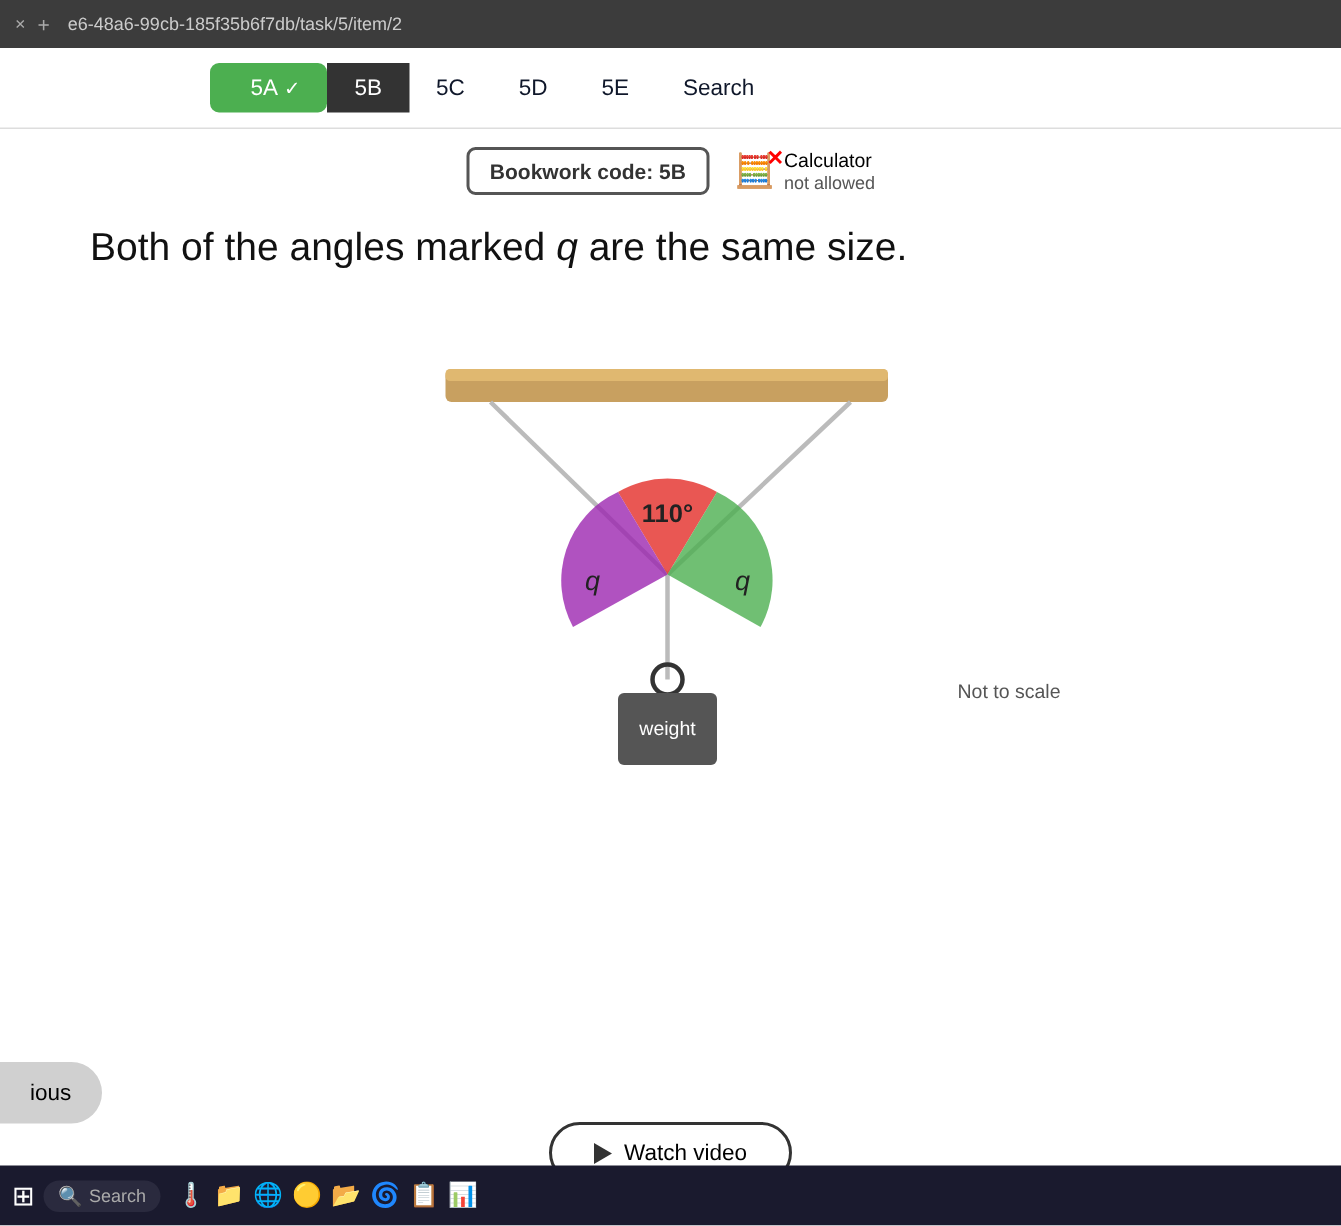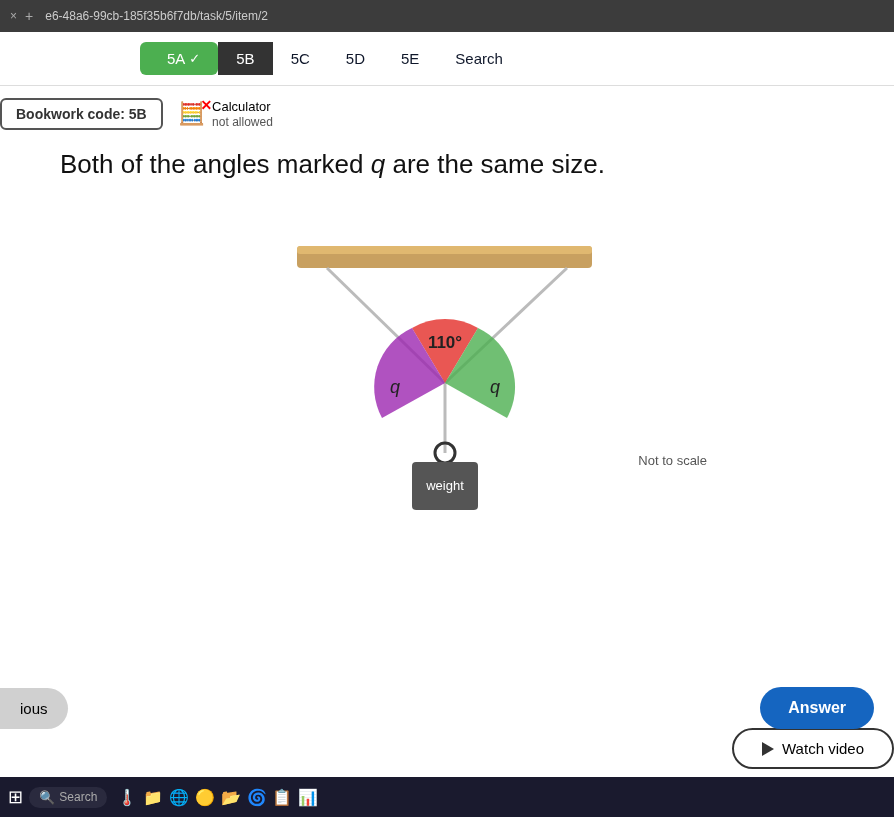--- a/index.html
+++ b/index.html
@@ -76,20 +76,21 @@
       border-radius: 0;
     }
     .checkmark {
       font-size: 13px;
     }
 
     
     .info-row {
       display: flex;
       align-items: center;
+      justify-content: center;
       gap: 16px;
       padding: 12px 0 8px 0;
     }
     .bookwork-badge {
       border: 2px solid #555;
       border-radius: 6px;
       padding: 6px 14px;
       font-size: 14px;
       font-weight: bold;
       color: #333;
@@ -138,25 +139,25 @@
       font-size: 13px;
       color: #555;
       position: absolute;
       right: 130px;
       bottom: 30px;
     }
 
     
     .bottom-bar {
       position: absolute;
-      bottom: 48px;
+      bottom: 28px;
       width: 100%;
       display: flex;
       align-items: center;
-      justify-content: flex-end;
+      justify-content: center;
     }
     .watch-video-btn {
       background: #fff;
       border: 2px solid #333;
       border-radius: 24px;
       padding: 10px 28px;
       font-size: 15px;
       cursor: pointer;
       display: flex;
       align-items: center;
@@ -318,23 +319,20 @@
 <div class="bottom-bar">
   <button class="previous-btn" style="position:absolute; left:0; bottom:40px; background:#d0d0d0; border:none; border-radius:0 24px 24px 0; padding:12px 20px; font-size:15px; cursor:pointer;">
     <span>ious</span>
   </button>
 
   <button class="watch-video-btn" style="display:flex; align-items:center; gap:8px; background:#fff; border:2px solid #333; border-radius:24px; padding:10px 28px; font-size:15px; cursor:pointer;">
     <span style="display:inline-block; width:0; height:0; border-top:7px solid transparent; border-bottom:7px solid transparent; border-left:12px solid #333;"></span>
     <span>Watch video</span>
   </button>
 
-  <button class="answer-btn" style="position:absolute; right:20px; bottom:40px; background:#1565c0; color:#fff; border:none; border-radius:24px; padding:12px 28px; font-size:16px; font-weight:bold; cursor:pointer;">
-    <span>Answer</span>
-  </button>
 </div>
 
 <div class="taskbar" style="position:absolute; bottom:0; width:100%; height:40px; background:#1a1a2e; display:flex; align-items:center; padding:0 8px; gap:6px;">
   <span style="font-size:18px; color:#fff; cursor:pointer;">⊞</span>
   <div style="background:#2a2a3e; border-radius:14px; padding:3px 10px; display:flex; align-items:center; gap:4px; cursor:pointer;">
     <span style="color:#aaa; font-size:13px;">🔍</span>
     <span style="color:#aaa; font-size:12px;">Search</span>
   </div>
   <div class="taskbar-icons">
     <span style="font-size:16px; cursor:pointer;">🌡️</span>

